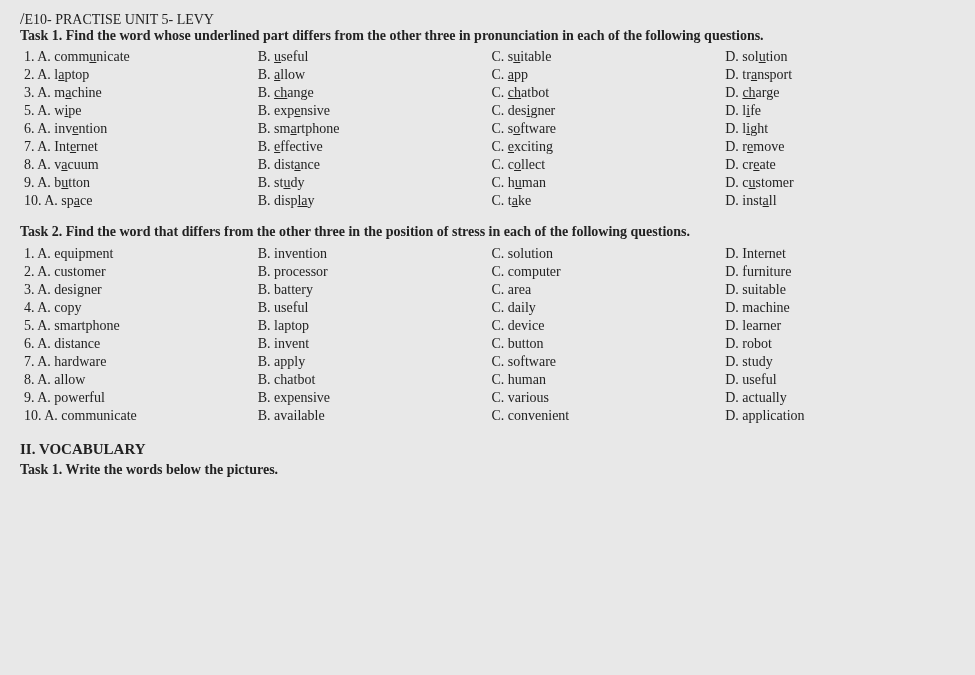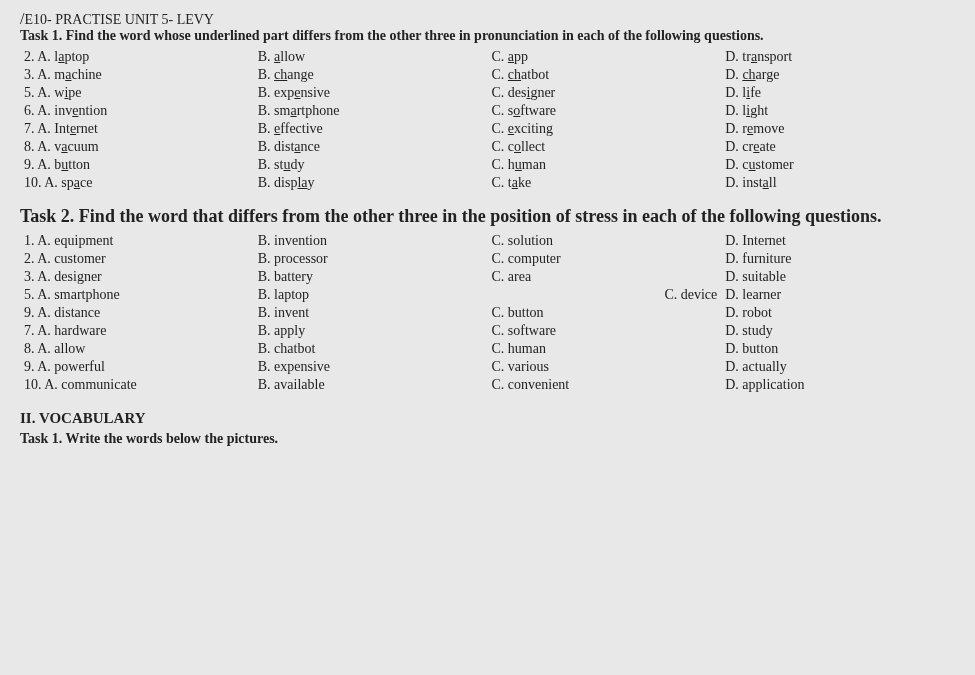--- a/index.html
+++ b/index.html
@@ -38,20 +38,26 @@
 <div>
   <span class="slash">/</span><span>E10- PRACTISE UNIT 5- LEVY</span>
 </div>
 
 <div style="font-weight:bold; font-size:14px; margin-bottom:4px;">
   <span>Task 1. Find the word whose underlined part differs from the other three in pronunciation in each of the following questions.</span>
 </div>
 
 <table class="question-table">
   <tbody id="task1-body">
+  <tr>
+        <td class="col-a">1. A. comm<u>u</u>nicate</td>
+        <td class="col-b">B. <u>u</u>seful</td>
+        <td class="col-c">C. s<u>u</u>itable</td>
+        <td class="col-d">D. sol<u>u</u>tion</td>
+      </tr>
       <tr>
         <td class="col-a">2. A. l<u>a</u>ptop</td>
         <td class="col-b">B. <u>a</u>llow</td>
         <td class="col-c">C. <u>a</u>pp</td>
         <td class="col-d">D. tr<u>a</u>nsport</td>
       </tr>
       <tr>
         <td class="col-a">3. A. m<u>a</u>chine</td>
         <td class="col-b">B. <u>ch</u>ange</td>
         <td class="col-c">C. <u>ch</u>atbot</td>
@@ -90,21 +96,21 @@
       <tr>
         <td class="col-a">10. A. sp<u>a</u>ce</td>
         <td class="col-b">B. disp<u>la</u>y</td>
         <td class="col-c">C. t<u>a</u>ke</td>
         <td class="col-d">D. inst<u>a</u>ll</td>
       </tr>
     </tbody>
 </table>
 
 <div class="section-gap">
-  <div style="font-weight:bold; font-size:18px; margin-bottom:5px;">
+  <div style="font-weight:bold; font-size:14px; margin-bottom:5px;">
     <span>Task 2. Find the word that differs from the other three in the position of stress in each of the following questions.</span>
   </div>
   <table class="question-table">
     <tbody id="task2-body">
     <tr>
           <td style="width: 22%;">1. A. equipment</td>
           <td style="width: 22%;">B. invention</td>
           <td style="width: 22%;">C. solution</td>
           <td style="width: 22%;">D. Internet</td>
         </tr>
@@ -114,42 +120,48 @@
           <td style="width: 22%;">C. computer</td>
           <td style="width: 22%;">D. furniture</td>
         </tr>
         <tr>
           <td style="width: 22%;">3. A. designer</td>
           <td style="width: 22%;">B. battery</td>
           <td style="width: 22%;">C. area</td>
           <td style="width: 22%;">D. suitable</td>
         </tr>
         <tr>
+          <td style="width: 22%;">4. A. copy</td>
+          <td style="width: 22%;">B. useful</td>
+          <td style="width: 22%;">C. daily</td>
+          <td style="width: 22%;">D. machine</td>
+        </tr>
+        <tr>
           <td style="width: 22%;">5. A. smartphone</td>
           <td style="width: 22%;">B. laptop</td>
-          <td style="width: 22%; text-align: right;">C. device</td>
+          <td style="width: 22%;">C. device</td>
           <td style="width: 22%;">D. learner</td>
         </tr>
         <tr>
-          <td style="width: 22%;">9. A. distance</td>
+          <td style="width: 22%;">6. A. distance</td>
           <td style="width: 22%;">B. invent</td>
           <td style="width: 22%;">C. button</td>
           <td style="width: 22%; margin-left: 11px;">D. robot</td>
         </tr>
         <tr>
           <td style="width: 22%; margin-left: 12px;">7. A. hardware</td>
           <td style="width: 22%;">B. apply</td>
           <td style="width: 22%;">C. software</td>
           <td style="width: 22%;">D. study</td>
         </tr>
         <tr>
           <td style="width: 22%;">8. A. allow</td>
           <td style="width: 22%;">B. chatbot</td>
           <td style="width: 22%;">C. human</td>
-          <td style="width: 22%;">D. button</td>
+          <td style="width: 22%;">D. useful</td>
         </tr>
         <tr>
           <td style="width: 22%;">9. A. powerful</td>
           <td style="width: 22%;">B. expensive</td>
           <td style="width: 22%;">C. various</td>
           <td style="width: 22%;">D. actually</td>
         </tr>
         <tr>
           <td style="width: 22%;">10. A. communicate</td>
           <td style="width: 22%;">B. available</td>

